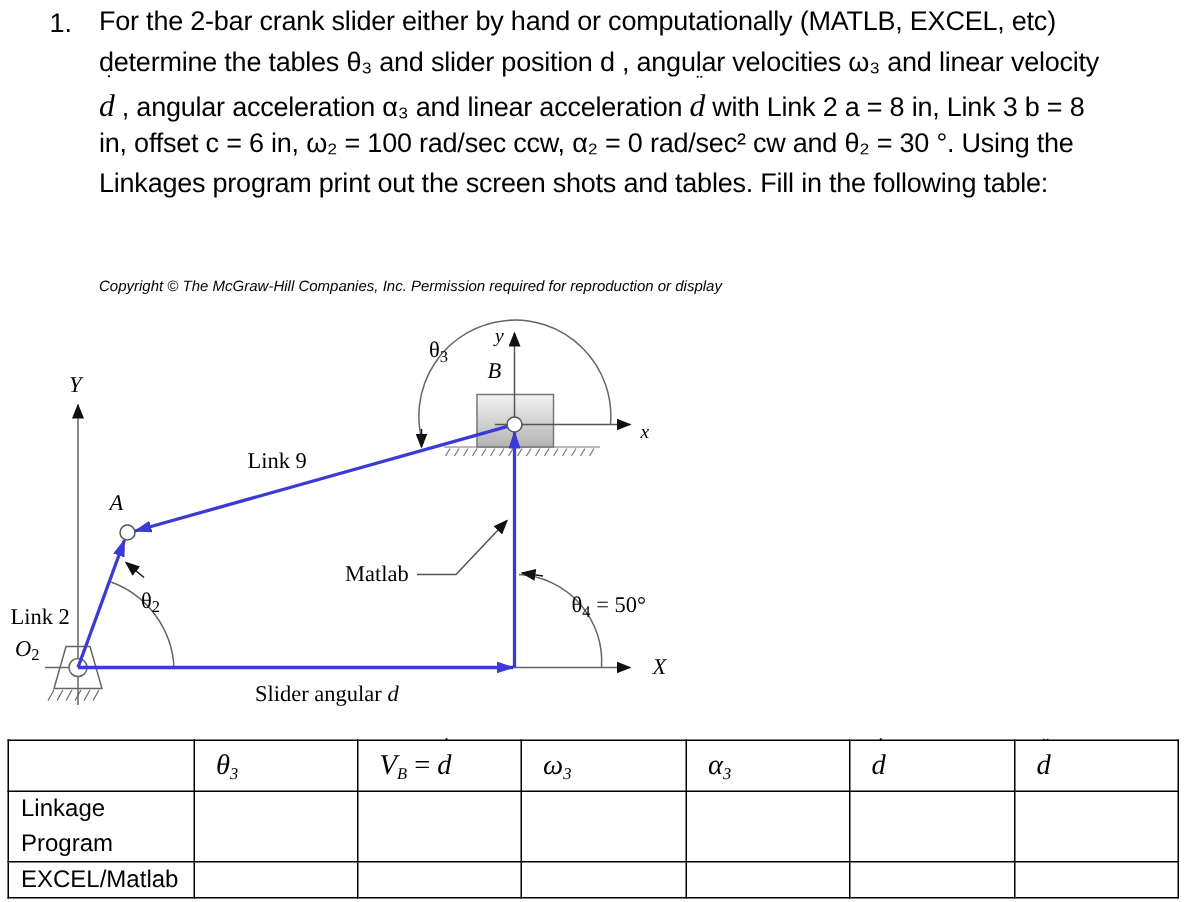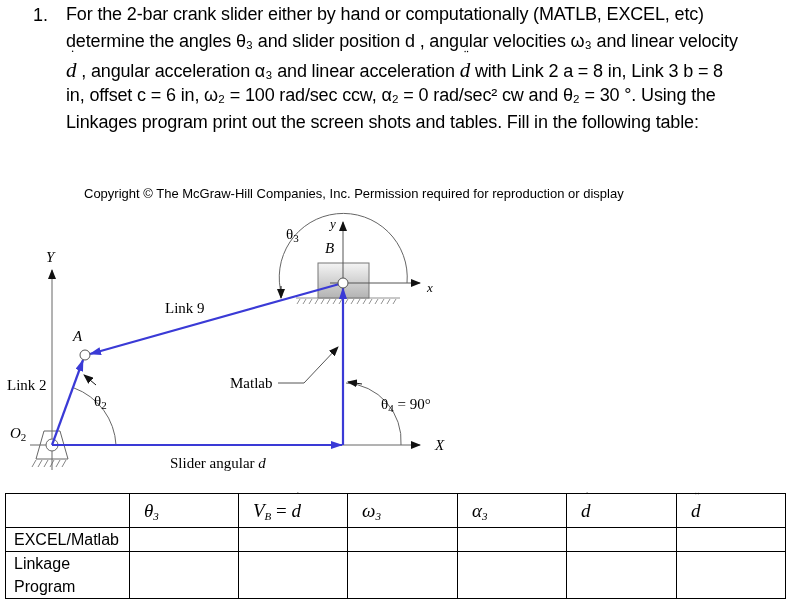--- a/index.html
+++ b/index.html
@@ -1,39 +1,39 @@
 <!DOCTYPE html>
 <html><head>
 <meta charset="utf-8">
 <style>
   html, body { margin:0; padding:0; background:#ffffff; }
   body { width:790px; height:601px; position:relative; overflow:hidden; font-family:"Liberation Sans", sans-serif; color:#000; }
   .problem { position:absolute; left:0; top:0; width:790px; }
   .num { position:absolute; left:33px; top:5px; font-size:18px; font-family:"Liberation Sans", sans-serif; }
   .line { position:absolute; left:66px; font-size:18px; white-space:nowrap; letter-spacing:-0.15px; font-family:"Liberation Sans", sans-serif; }
   .ser { font-family:"Liberation Serif", serif; font-style:italic; font-size:21px; }
-  .copyright { position:absolute; left:84px; top:186px; font-size:13px; white-space:nowrap; font-family:"Liberation Sans", sans-serif; }
+  .copyright { position:absolute; left:66px; top:186px; font-size:10px; white-space:nowrap; font-family:"Liberation Sans", sans-serif;font-style:italic; }
   .lbl { position:absolute; font-family:"Liberation Serif", serif; font-size:15px; white-space:nowrap; }
   .lbl i { font-style:italic; }
   table.fill { position:absolute; left:5px; top:493px; border-collapse:collapse; table-layout:fixed; }
   table.fill td { border:1.5px solid #000; padding:0 0 0 8px; vertical-align:middle; font-size:16px; font-family:"Liberation Sans", sans-serif; }
   table.fill td.hdr { font-family:"Liberation Serif", serif; font-style:italic; font-size:19px; padding-left:14px; }
   .sub { font-size:11px; vertical-align:-3px; }
   .dot-d { position:relative; display:inline-block; }
   .dot-d::before { position:absolute; left:50%; transform:translateX(-20%); top:-9px; font-style:normal; font-size:14px; line-height:1; }
   .d1::before { content:"\02D9"; }
   .d2::before { content:"\00A8"; }
 </style>
 </head>
 <body>
 
 <div class="problem">
   <div class="num">1.</div>
   <div class="line" style="top:4px">For the 2-bar crank slider either by hand or computationally (MATLB, EXCEL, etc)</div>
-  <div class="line" style="top:31px">determine the angles θ₃  and slider position d , angular velocities ω₃ and linear velocity</div>
+  <div class="line" style="top:31px">determine the tables θ₃  and slider position d , angular velocities ω₃ and linear velocity</div>
   <div class="line" style="top:58px">
     <span class="ser dot-d d1">d</span><span> , angular acceleration α₃ and linear acceleration </span><span class="ser dot-d d2">d</span><span>  with Link 2 a = 8 in, Link 3  b = 8</span>
   </div>
   <div class="line" style="top:85px">in, offset c = 6 in, ω₂ = 100 rad/sec ccw, α₂ = 0 rad/sec² cw and θ₂ = 30 °. Using the</div>
   <div class="line" style="top:112px">Linkages program print out the  screen shots and tables. Fill in the following table:</div>
 </div>
 
 <div class="copyright">Copyright © The McGraw-Hill Companies, Inc. Permission required for reproduction or display</div>
 
 <div style="position:absolute;left:0;top:0;width:460px;height:485px;">
@@ -109,30 +109,30 @@
     <circle cx="343" cy="283" r="5" fill="#fff" stroke="#555" stroke-width="1"></circle>
 
     <polyline points="278,383 304,383 338,347" fill="none" stroke="#555" stroke-width="1" marker-end="url(#arrBlk)"></polyline>
 
     <path d="M401,445 A58,58 0 0,0 346,383" fill="none" stroke="#666" stroke-width="1"></path>
     <line x1="362" y1="384" x2="348" y2="382" stroke="#111" stroke-width="1" marker-end="url(#arrBlk)"></line>
   </svg>
 
   <div class="lbl" style="left:46px;top:249px"><i>Y</i></div>
   <div class="lbl" style="left:73px;top:328px"><i>A</i></div>
-  <div class="lbl" style="left:7px;top:377px">Link 2</div>
+  <div class="lbl" style="left:7px;top:404px">Link 2</div>
   <div class="lbl" style="left:165px;top:300px">Link 9</div>
   <div class="lbl" style="left:94px;top:393px"><span>θ</span><span class="sub">2</span></div>
   <div class="lbl" style="left:10px;top:425px"><i>O</i><span class="sub">2</span></div>
   <div class="lbl" style="left:286px;top:226px"><span>θ</span><span class="sub">3</span></div>
   <div class="lbl" style="left:330px;top:216px;font-size:13px"><i>y</i></div>
   <div class="lbl" style="left:325px;top:240px"><i>B</i></div>
   <div class="lbl" style="left:427px;top:280px;font-size:13px"><i>x</i></div>
   <div class="lbl" style="left:230px;top:375px">Matlab</div>
-  <div class="lbl" style="left:381px;top:396px"><span>θ</span><span class="sub">4</span><span> = 90°</span></div>
+  <div class="lbl" style="left:381px;top:396px"><span>θ</span><span class="sub">4</span><span> = 50°</span></div>
   <div class="lbl" style="left:435px;top:437px"><i>X</i></div>
   <div class="lbl" style="left:170px;top:455px"><span>Slider angular </span><i>d</i></div>
 </div>
 
 <table class="fill">
   <colgroup>
     <col style="width:124px">
       <col style="width:109px">
       <col style="width:109px">
       <col style="width:110px">
@@ -143,35 +143,35 @@
   <tbody>
       <tr style="height:34px">
     <td></td>
     <td class="hdr"><span>θ</span><span class="sub">3</span></td>
     <td class="hdr"><span>V</span><span class="sub">B</span><span style="font-style:normal"> = </span><span class="dot-d d1">d</span></td>
     <td class="hdr"><span>ω</span><span class="sub">3</span></td>
     <td class="hdr"><span>α</span><span class="sub">3</span></td>
     <td class="hdr"><span class="dot-d d1">d</span></td>
     <td class="hdr"><span class="dot-d d2">d</span></td>
   </tr>
-  <tr style="height:24px">
-    <td>EXCEL/Matlab</td>
-    <td></td>
-    <td></td>
-    <td></td>
-    <td></td>
-    <td></td>
-    <td></td>
-  </tr>
   <tr style="height:46px">
     <td style="line-height:23px">
           <div>Linkage</div>
           <div>Program</div>
         </td>
     <td></td>
     <td></td>
     <td></td>
     <td></td>
     <td></td>
     <td></td>
   </tr>
+  <tr style="height:24px">
+    <td>EXCEL/Matlab</td>
+    <td></td>
+    <td></td>
+    <td></td>
+    <td></td>
+    <td></td>
+    <td></td>
+  </tr>
 </tbody>
   </table>
 
 </body></html>

